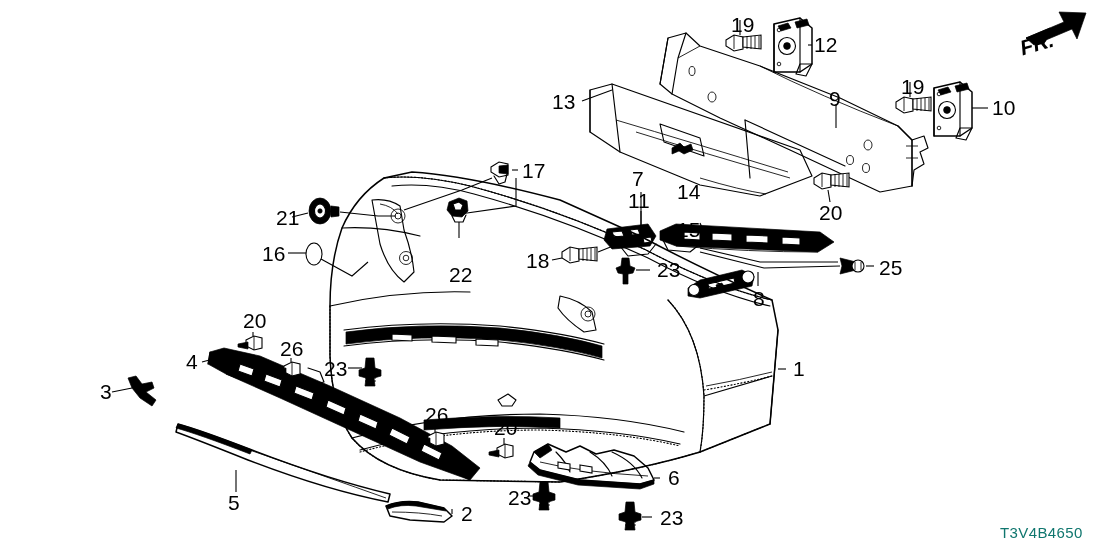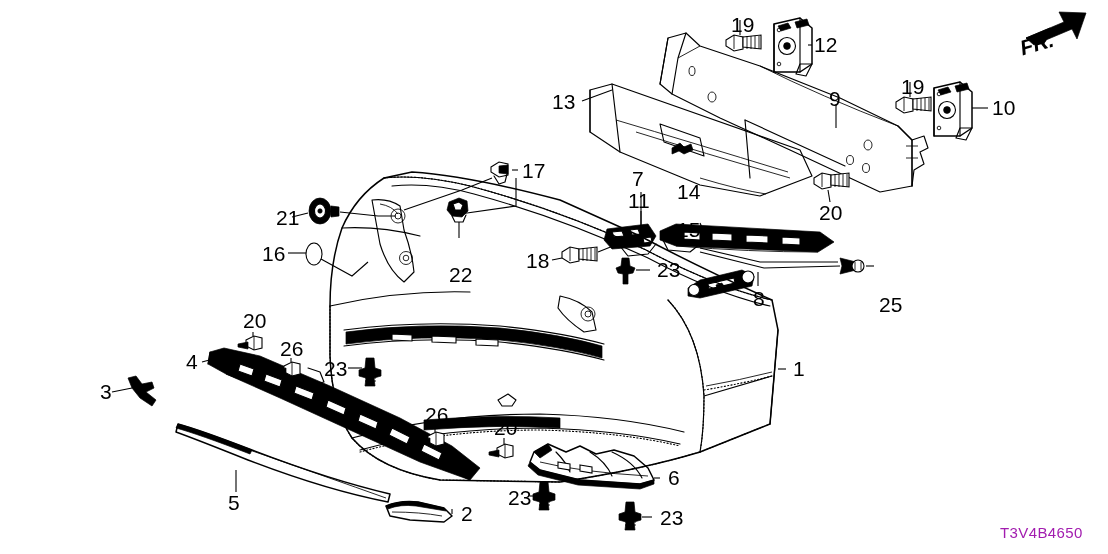--- a/index.html
+++ b/index.html
@@ -3,21 +3,21 @@
 <meta charset="utf-8">
 <title>Rear Bumper Parts Diagram</title>
 <style>
   html,body{margin:0;padding:0;background:#fff;}
   body{width:1108px;height:554px;overflow:hidden;
        font-family:"Liberation Sans","DejaVu Sans",sans-serif;}
   #sheet{position:relative;width:1108px;height:554px;background:#fff;}
   #art{position:absolute;inset:0;}
   .callout{position:absolute;font-size:21px;font-weight:400;color:#000;
            line-height:1;white-space:nowrap;letter-spacing:0px;}
-  .diagcode{position:absolute;font-size:15px;color:#a21caf;letter-spacing:.4px;}
+  .diagcode{position:absolute;font-size:15px;color:#0f766e;letter-spacing:.4px;}
   .frlabel{position:absolute;font-size:21px;font-weight:700;font-style:italic;color:#000;}
   svg{display:block;}
   .ln{fill:none;stroke:#000;stroke-width:1.15;stroke-linejoin:round;stroke-linecap:round;}
   .ln2{fill:none;stroke:#000;stroke-width:1.5;stroke-linejoin:round;stroke-linecap:round;}
   .thin{fill:none;stroke:#000;stroke-width:.85;}
   .lead{fill:none;stroke:#000;stroke-width:1.1;}
   .blk{fill:#000;stroke:#000;stroke-width:.7;}
   .wht{fill:#fff;stroke:#000;stroke-width:1.1;}
   .stip{fill:none;stroke:#000;stroke-width:1.1;stroke-dasharray:1.2 2.2;stroke-linecap:round;}
 </style>
@@ -394,21 +394,21 @@
   <div class="callout" style="left:731px;top:14px;">19</div>
   <div class="callout" style="left:901px;top:76px;">19</div>
   <div class="callout" style="left:243px;top:310px;">20</div>
   <div class="callout" style="left:494px;top:417px;">20</div>
   <div class="callout" style="left:276px;top:207px;">21</div>
   <div class="callout" style="left:449px;top:238px;margin-top:26px;">22</div>
   <div class="callout" style="left:324px;top:358px;">23</div>
   <div class="callout" style="left:508px;top:487px;">23</div>
   <div class="callout" style="left:660px;top:507px;">23</div>
   <div class="callout" style="left:819px;top:202px;">20</div>
-  <div class="callout" style="left:879px;top:257px;margin-top:37px;">25</div>
+  <div class="callout" style="left:879px;top:257px;">25</div>
   <div class="callout" style="left:280px;top:338px;">26</div>
   <div class="callout" style="left:425px;top:404px;">26</div>
   <div class="callout" style="left:657px;top:259px;">23</div>
 
   <div class="frlabel" style="left:1020px;top:32px;transform:rotate(-16deg);">FR.</div>
 
   <div class="diagcode" style="left:1000px;top:524px;">T3V4B4650</div>
 
 </div>
 

